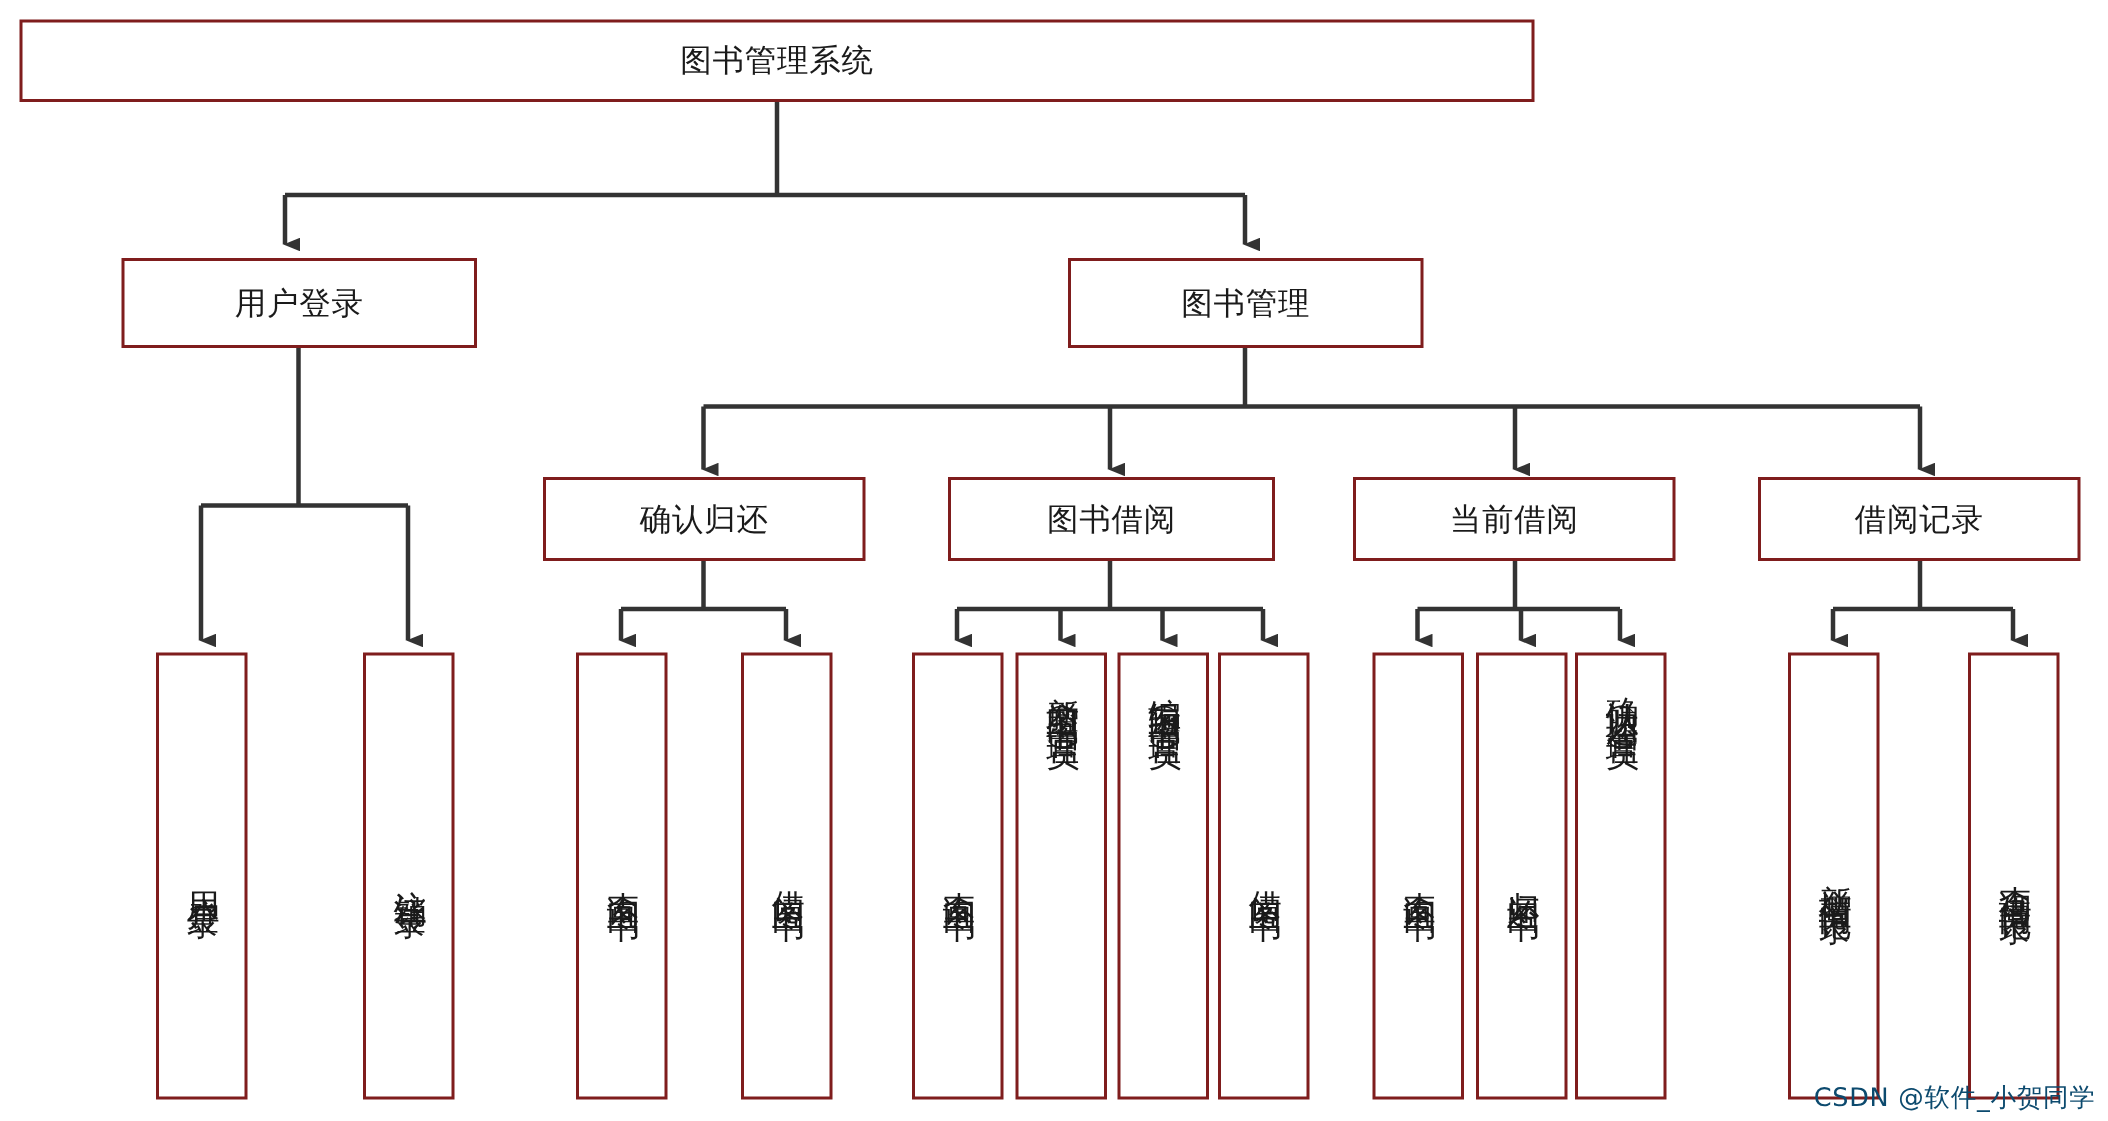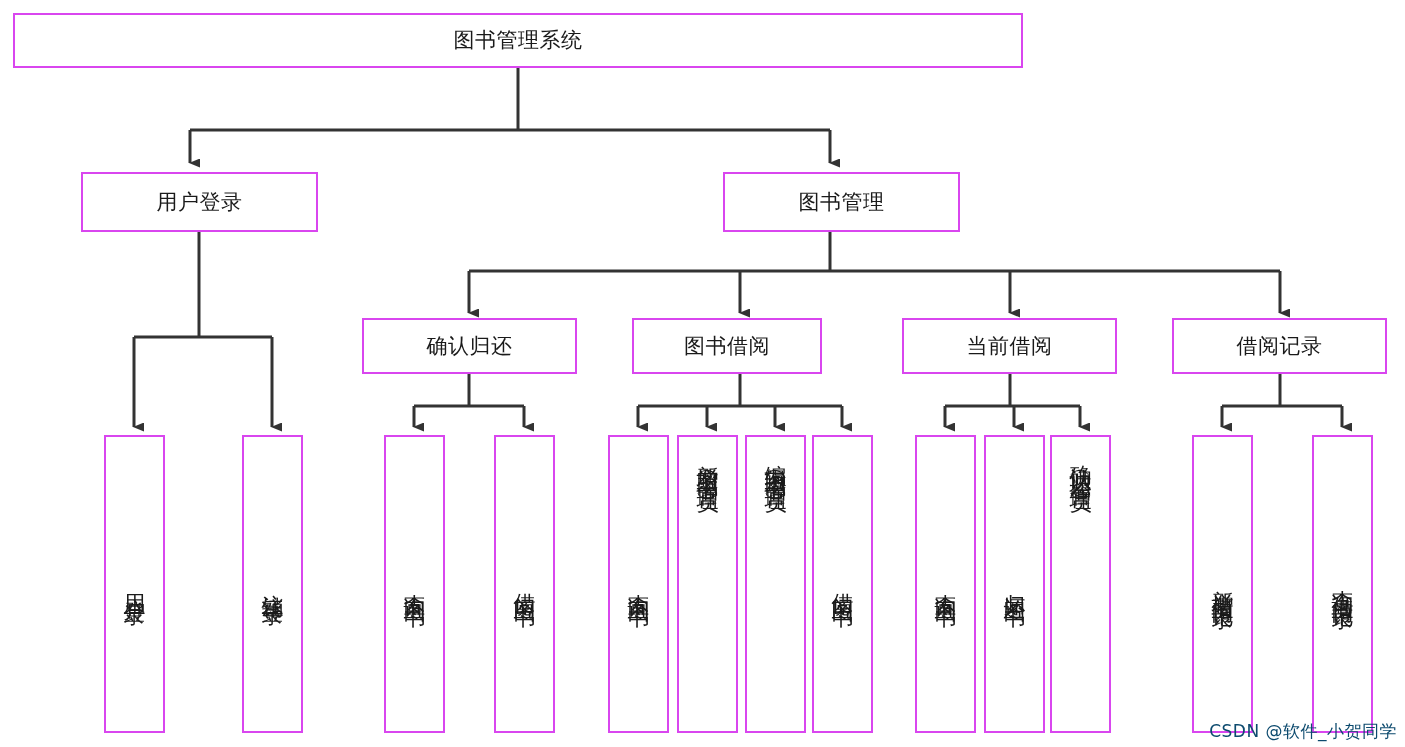--- a/index.html
+++ b/index.html
@@ -23,21 +23,21 @@
     left: 0;
     top: 0;
     width: 1405px;
     height: 747px;
     pointer-events: none;
   }
   .node {
     position: absolute;
     box-sizing: border-box;
     background: #ffffff;
-    border: 2px solid #d946ef;
+    border: 2px solid #7f1d1d;
     display: flex;
     align-items: center;
     justify-content: center;
     color: #1a1a1a;
     z-index: 2;
   }
   .node .label {
     display: block;
     text-align: center;
     line-height: 1.18;
@@ -131,28 +131,28 @@
     </g>
   </svg>
 
   <div class="node horizontal" style="left:13px; top:13px; width:1010px; height:55px;">
     <span class="label">图书管理系统</span>
   </div>
 
   <div class="node horizontal" style="left:81px; top:172px; width:237px; height:60px;">
     <span class="label">用户登录</span>
   </div>
-  <div class="node horizontal" style="left:712px; top:172px; width:237px; height:60px;margin-left:11px;">
+  <div class="node horizontal" style="left:712px; top:172px; width:237px; height:60px;">
     <span class="label">图书管理</span>
   </div>
 
   <div class="node horizontal" style="left:362px; top:318px; width:215px; height:56px;">
     <span class="label">确认归还</span>
   </div>
-  <div class="node horizontal" style="left:632px; top:318px; width:190px; height:56px;">
+  <div class="node horizontal" style="left:632px; top:318px; width:218px; height:56px;">
     <span class="label">图书借阅</span>
   </div>
   <div class="node horizontal" style="left:902px; top:318px; width:215px; height:56px;">
     <span class="label">当前借阅</span>
   </div>
   <div class="node horizontal" style="left:1172px; top:318px; width:215px; height:56px;">
     <span class="label">借阅记录</span>
   </div>
 
   <div class="node vertical centered" style="left:104px; top:435px; width:61px; height:298px;">

